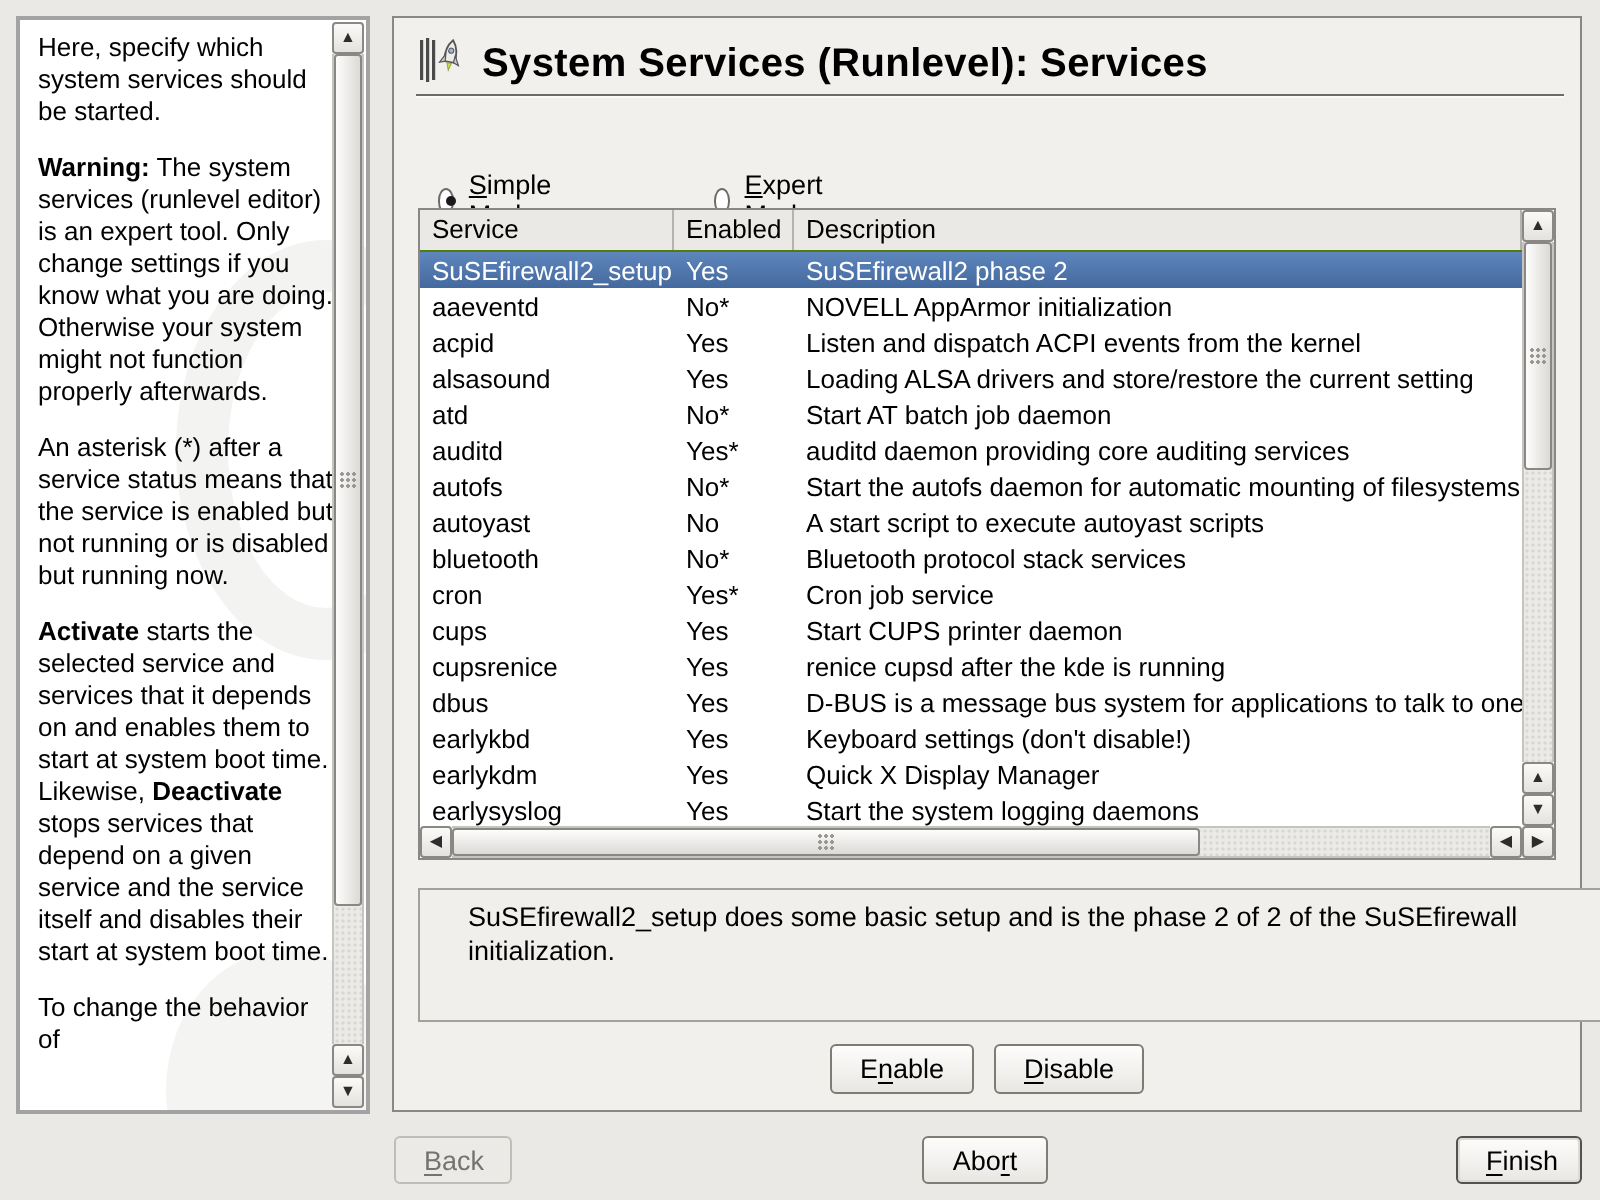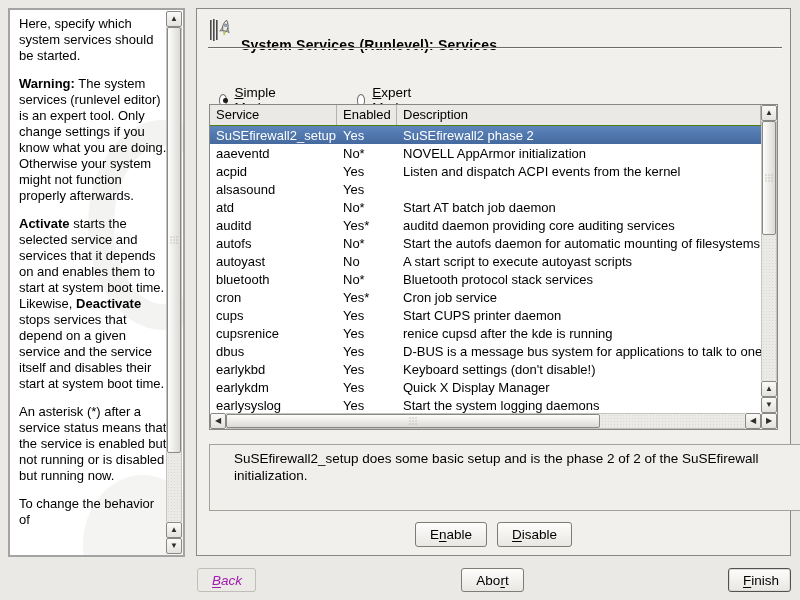--- a/index.html
+++ b/index.html
@@ -68,22 +68,22 @@
   }
 
   
   .main-panel {
     position: absolute; left: 196px; top: 8px; width: 595px; height: 548px;
     background: #f2f0ec;
     border: 1px solid #8a8884;
   }
   .header-icon { position: absolute; left: 12px; top: 8px; width: 26px; height: 26px; }
   .page-title {
-    position: absolute; left: 44px; top: 28px;
-    font-size: 14px; font-weight: bold; letter-spacing: 0.2px;
+    position: absolute; left: 44px; top: 12px;
+    font-size: 20px; font-weight: bold; letter-spacing: 0.2px;
   }
   .header-rule {
     position: absolute; left: 11px; right: 8px; top: 38px; height: 2px;
     border-top: 1px solid #6e6c68; border-bottom: 1px solid #fbfaf8;
   }
 
   
   .mode-row { position: absolute; left: 22px; top: 64px; height: 16px; }
   .radio-item { position: absolute; top: 0; display: flex; align-items: center; cursor: default; margin-top: 12px; }
   .radio-item.simple { left: 0; }
@@ -143,40 +143,40 @@
     color: #000; cursor: default; white-space: nowrap;
   }
   .btn .accel { text-decoration: underline; text-underline-offset: 2px; }
   .action-row {
     position: absolute; left: 0; right: 0; top: 513px;
     display: flex; justify-content: center; gap: 10px;
   }
   .wizard-btn { position: absolute; top: 568px; height: 24px; line-height: 21px; }
   .back-btn {
     left: 197px; width: 59px;
-    background: #eceae6; border-color: #c0beb9; color: #a21caf; font-style: italic;
+    background: #eceae6; border-color: #c0beb9; color: #737373;
   }
   .abort-btn { left: 461px; min-width: 63px; }
   .finish-btn {
     left: 728px; width: 63px;
     border: 1px solid #54524e;
     box-shadow: inset 0 0 0 1px #dddbd7;
   }
 </style>
 </head>
 <body>
 
 <div class="help-panel">
   <div class="help-watermark1"></div>
   <div class="help-watermark2"></div>
   <div class="help-text">
       <p><span>Here, specify which system services should be started.</span></p>
       <p><b>Warning:</b><span> The system services (runlevel editor) is an expert tool. Only change settings if you know what you are doing. Otherwise your system might not function properly afterwards.</span></p>
+      <p><span>An asterisk (*) after a service status means that the service is enabled but not running or is disabled but running now.</span></p>
       <p><b>Activate</b><span> starts the selected service and services that it depends on and enables them to start at system boot time. Likewise, </span><b>Deactivate</b><span> stops services that depend on a given service and the service itself and disables their start at system boot time.</span></p>
-      <p><span>An asterisk (*) after a service status means that the service is enabled but not running or is disabled but running now.</span></p>
       <p><span>To change the behavior of</span></p>
     </div>
   <div class="sb v help-vscroll">
     <div class="sb-btn">▲</div>
     <div class="sb-track">
       <div class="sb-thumb help-vthumb">
           <div class="sb-grip"></div>
         </div>
     </div>
     <div class="sb-btn">▲</div>
@@ -231,20 +231,21 @@
           <div class="td c2">NOVELL AppArmor initialization</div>
         </div>
         <div class="tr">
           <div class="td c0">acpid</div>
           <div class="td c1">Yes</div>
           <div class="td c2">Listen and dispatch ACPI events from the kernel</div>
         </div>
         <div class="tr">
           <div class="td c0">alsasound</div>
           <div class="td c1">Yes</div>
+          <div class="td c2">Loading ALSA drivers and store/restore the current setting</div>
         </div>
         <div class="tr">
           <div class="td c0">atd</div>
           <div class="td c1">No*</div>
           <div class="td c2">Start AT batch job daemon</div>
         </div>
         <div class="tr">
           <div class="td c0">auditd</div>
           <div class="td c1">Yes*</div>
           <div class="td c2">auditd daemon providing core auditing services</div>

